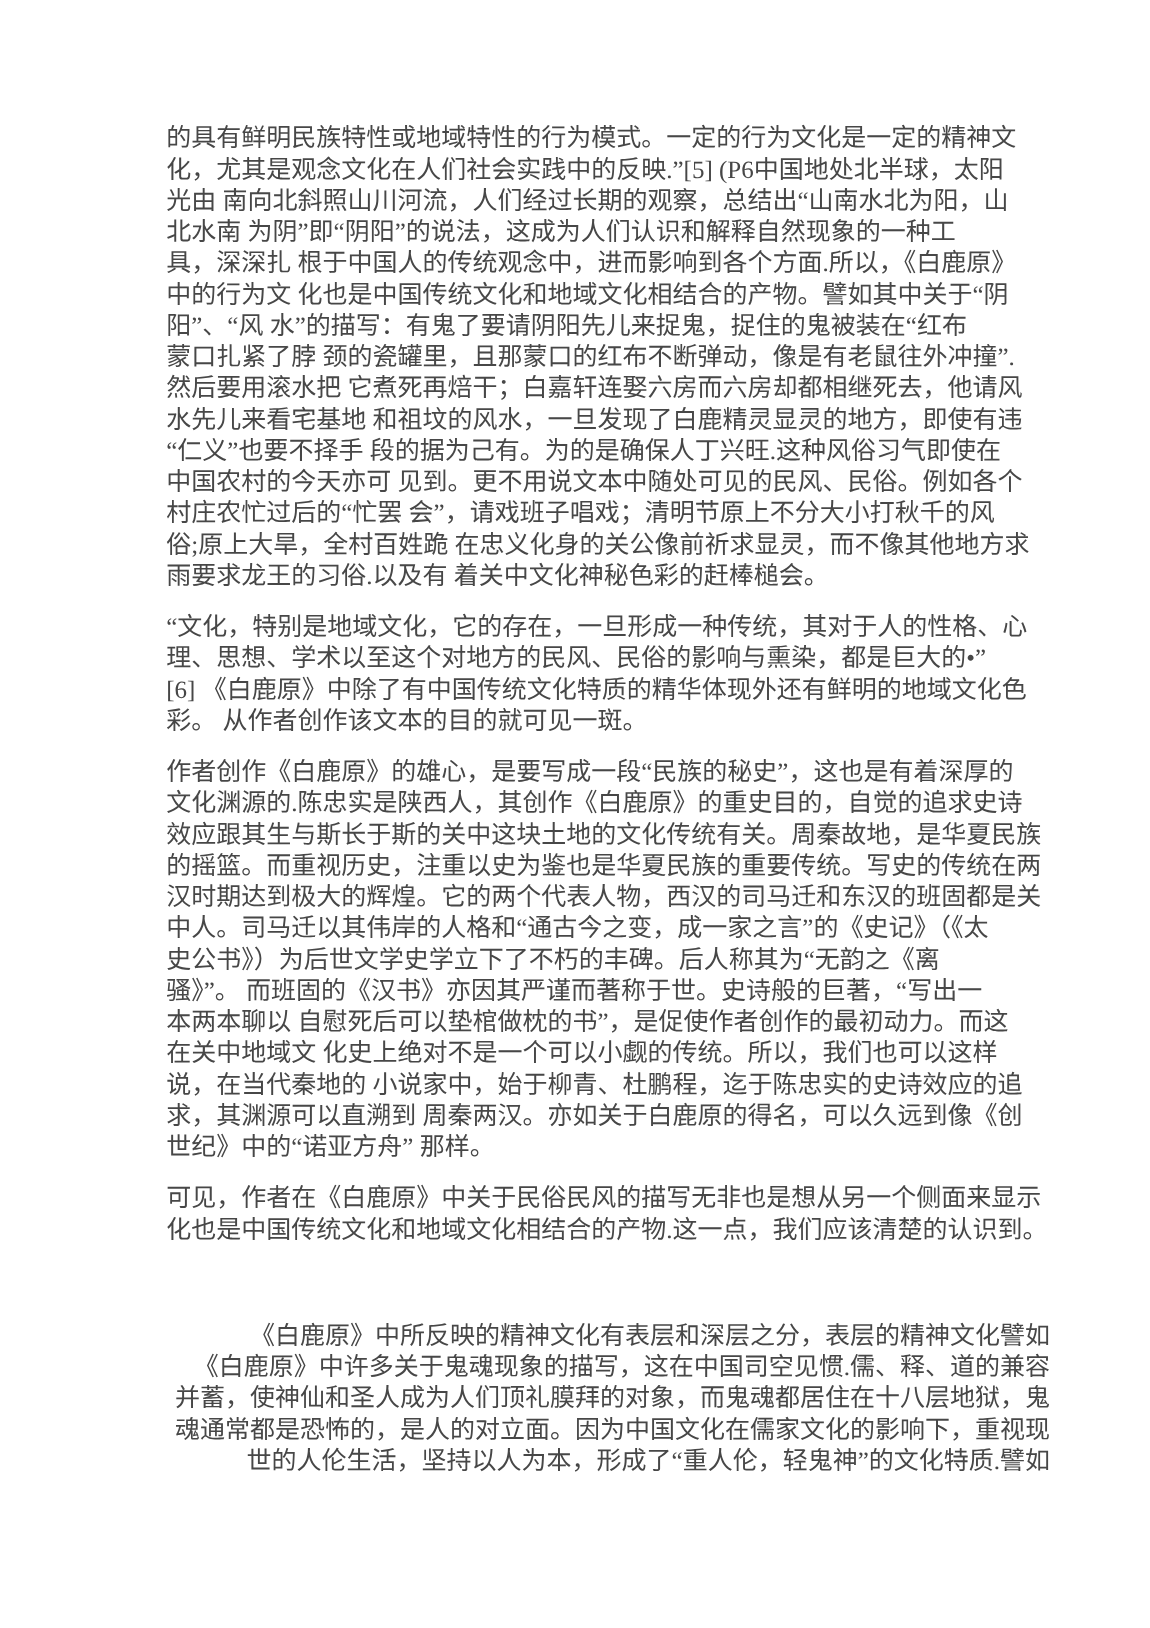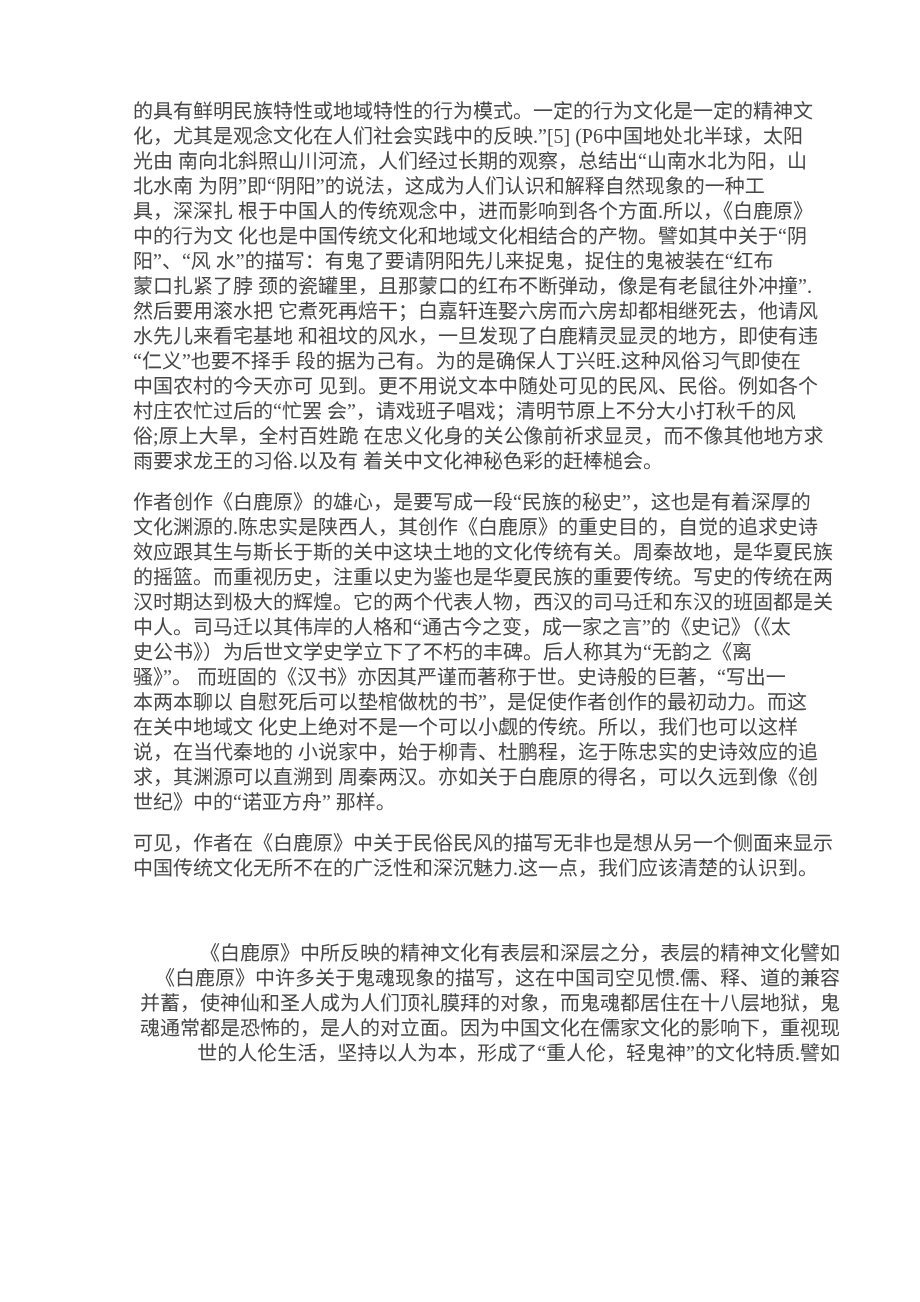--- a/index.html
+++ b/index.html
@@ -52,36 +52,40 @@
 阳”、“风 水”的描写：有鬼了要请阴阳先儿来捉鬼，捉住的鬼被装在“红布
 蒙口扎紧了脖 颈的瓷罐里，且那蒙口的红布不断弹动，像是有老鼠往外冲撞”.
 然后要用滚水把 它煮死再焙干；白嘉轩连娶六房而六房却都相继死去，他请风
 水先儿来看宅基地 和祖坟的风水，一旦发现了白鹿精灵显灵的地方，即使有违
 “仁义”也要不择手 段的据为己有。为的是确保人丁兴旺.这种风俗习气即使在
 中国农村的今天亦可 见到。更不用说文本中随处可见的民风、民俗。例如各个
 村庄农忙过后的“忙罢 会”，请戏班子唱戏；清明节原上不分大小打秋千的风
 俗;原上大旱，全村百姓跪 在忠义化身的关公像前祈求显灵，而不像其他地方求
 雨要求龙王的习俗.以及有 着关中文化神秘色彩的赶棒槌会。</p>
 
+  <p class="para">“文化，特别是地域文化，它的存在，一旦形成一种传统，其对于人的性格、心
+理、思想、学术以至这个对地方的民风、民俗的影响与熏染，都是巨大的•”
+[6] 《白鹿原》中除了有中国传统文化特质的精华体现外还有鲜明的地域文化色
+彩。 从作者创作该文本的目的就可见一斑。</p>
 
   <p class="para">作者创作《白鹿原》的雄心，是要写成一段“民族的秘史”，这也是有着深厚的
 文化渊源的.陈忠实是陕西人，其创作《白鹿原》的重史目的，自觉的追求史诗
 效应跟其生与斯长于斯的关中这块土地的文化传统有关。周秦故地，是华夏民族
 的摇篮。而重视历史，注重以史为鉴也是华夏民族的重要传统。写史的传统在两
 汉时期达到极大的辉煌。它的两个代表人物，西汉的司马迁和东汉的班固都是关
 中人。司马迁以其伟岸的人格和“通古今之变，成一家之言”的《史记》（《太
 史公书》）为后世文学史学立下了不朽的丰碑。后人称其为“无韵之《离
 骚》”。 而班固的《汉书》亦因其严谨而著称于世。史诗般的巨著，“写出一
 本两本聊以 自慰死后可以垫棺做枕的书”，是促使作者创作的最初动力。而这
 在关中地域文 化史上绝对不是一个可以小觑的传统。所以，我们也可以这样
 说，在当代秦地的 小说家中，始于柳青、杜鹏程，迄于陈忠实的史诗效应的追
 求，其渊源可以直溯到 周秦两汉。亦如关于白鹿原的得名，可以久远到像《创
 世纪》中的“诺亚方舟” 那样。</p>
 
   <p class="para">可见，作者在《白鹿原》中关于民俗民风的描写无非也是想从另一个侧面来显示
-中国传统文化无所不在的广泛性和深沉魅力.这一点，我们应该清楚的认识到。</p>
+化也是中国传统文化和地域文化相结合的产物.这一点，我们应该清楚的认识到。</p>
 
   <p class="para para-gap para-indent">《白鹿原》中所反映的精神文化有表层和深层之分，表层的精神文化譬如
 《白鹿原》中许多关于鬼魂现象的描写，这在中国司空见惯.儒、释、道的兼容
 并蓄，使神仙和圣人成为人们顶礼膜拜的对象，而鬼魂都居住在十八层地狱，鬼
 魂通常都是恐怖的，是人的对立面。因为中国文化在儒家文化的影响下，重视现
 世的人伦生活，坚持以人为本，形成了“重人伦，轻鬼神”的文化特质.譬如</p>
 </div>
 
 </body></html>

